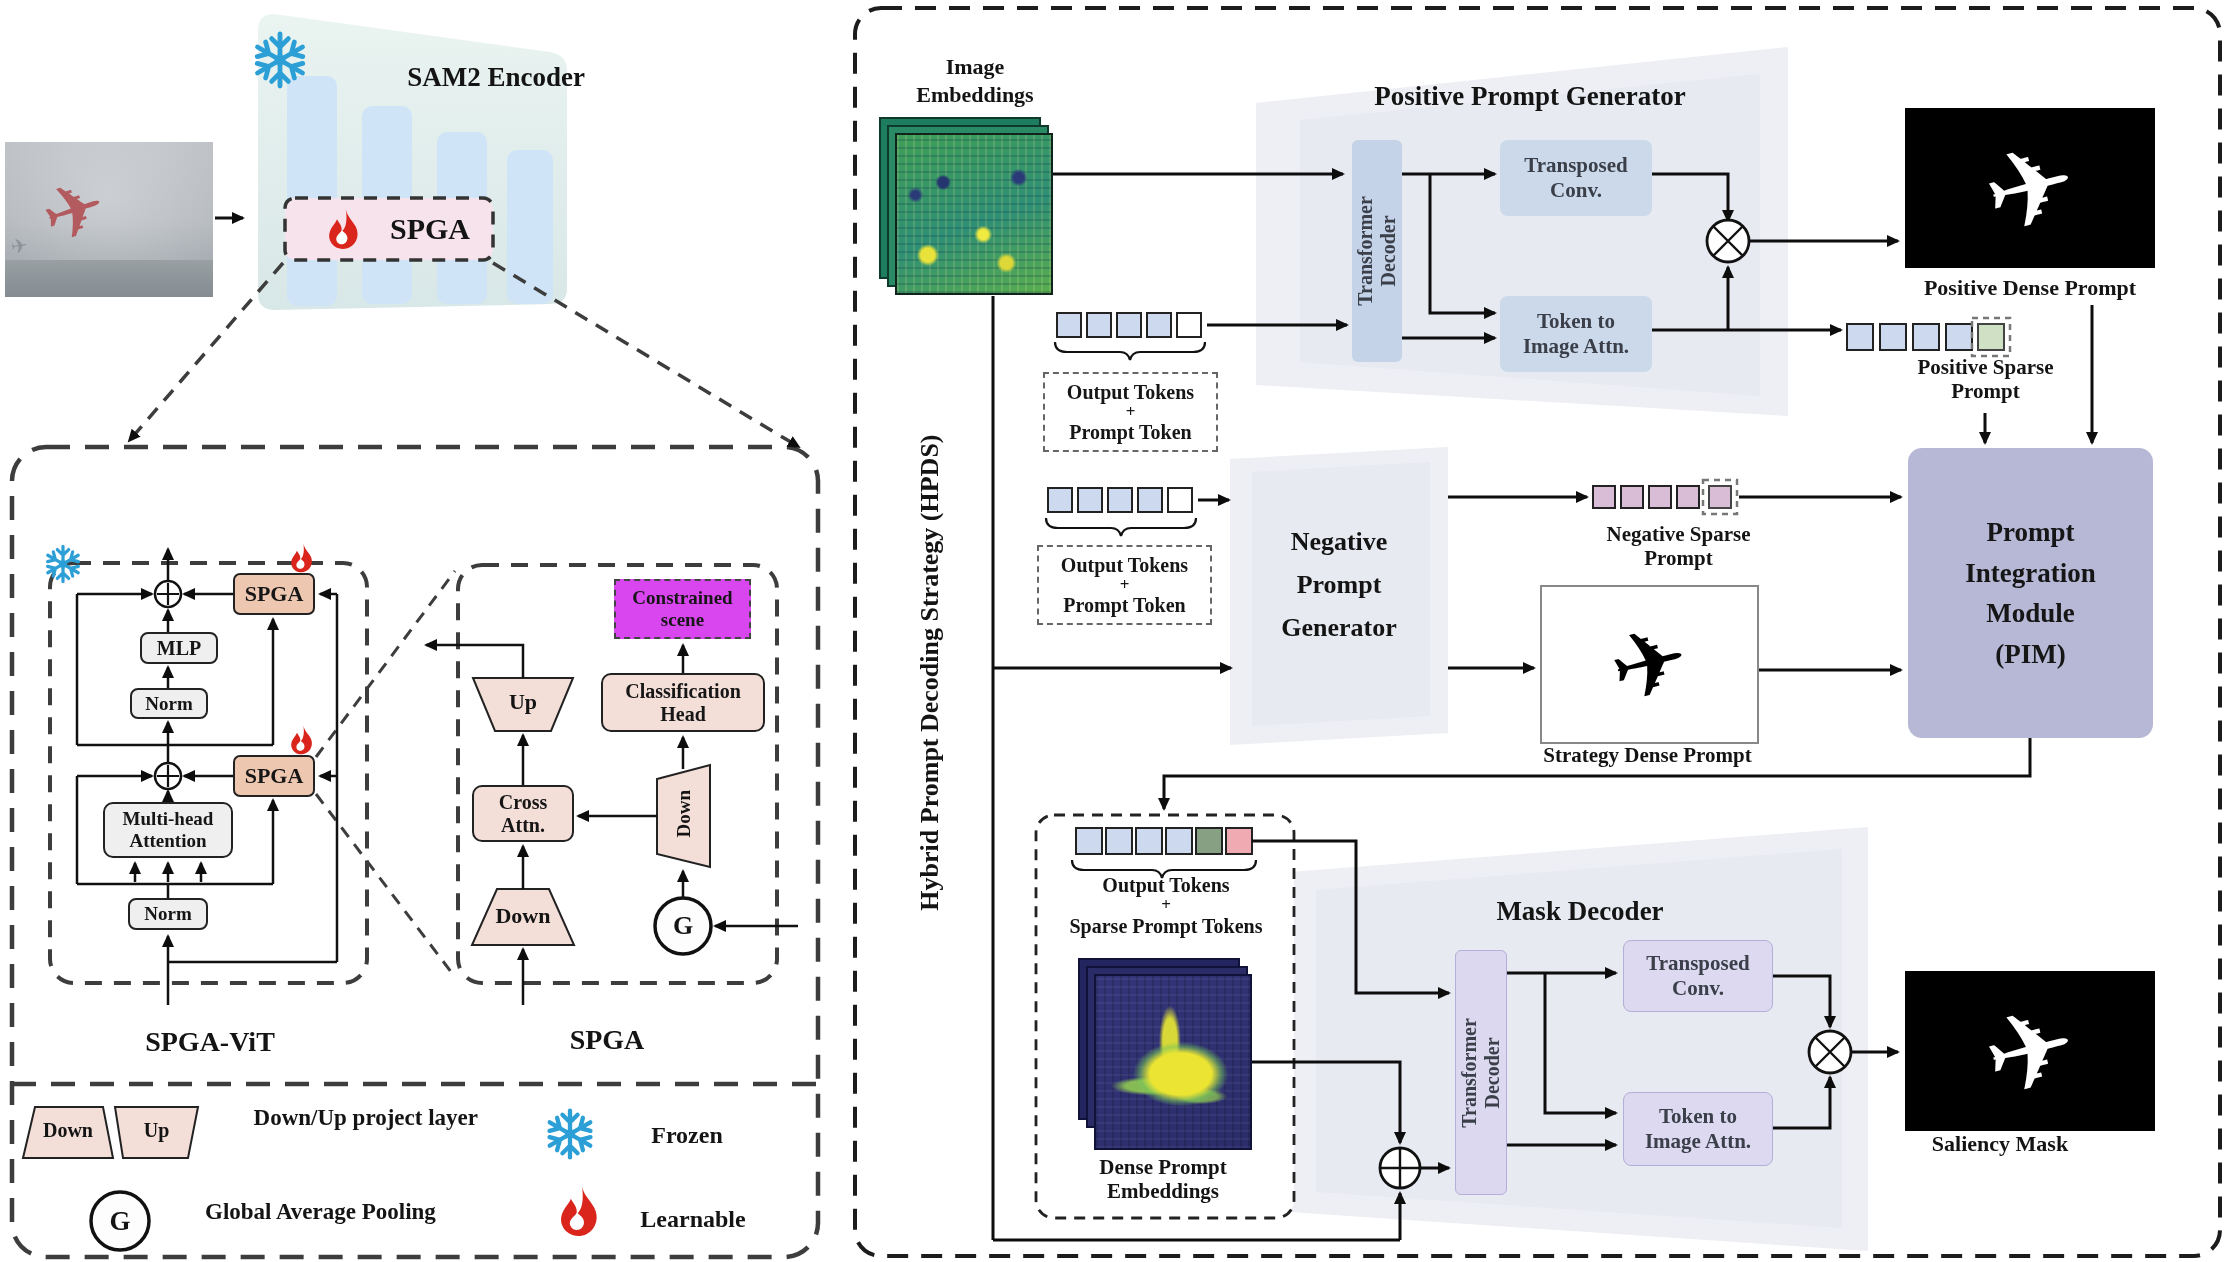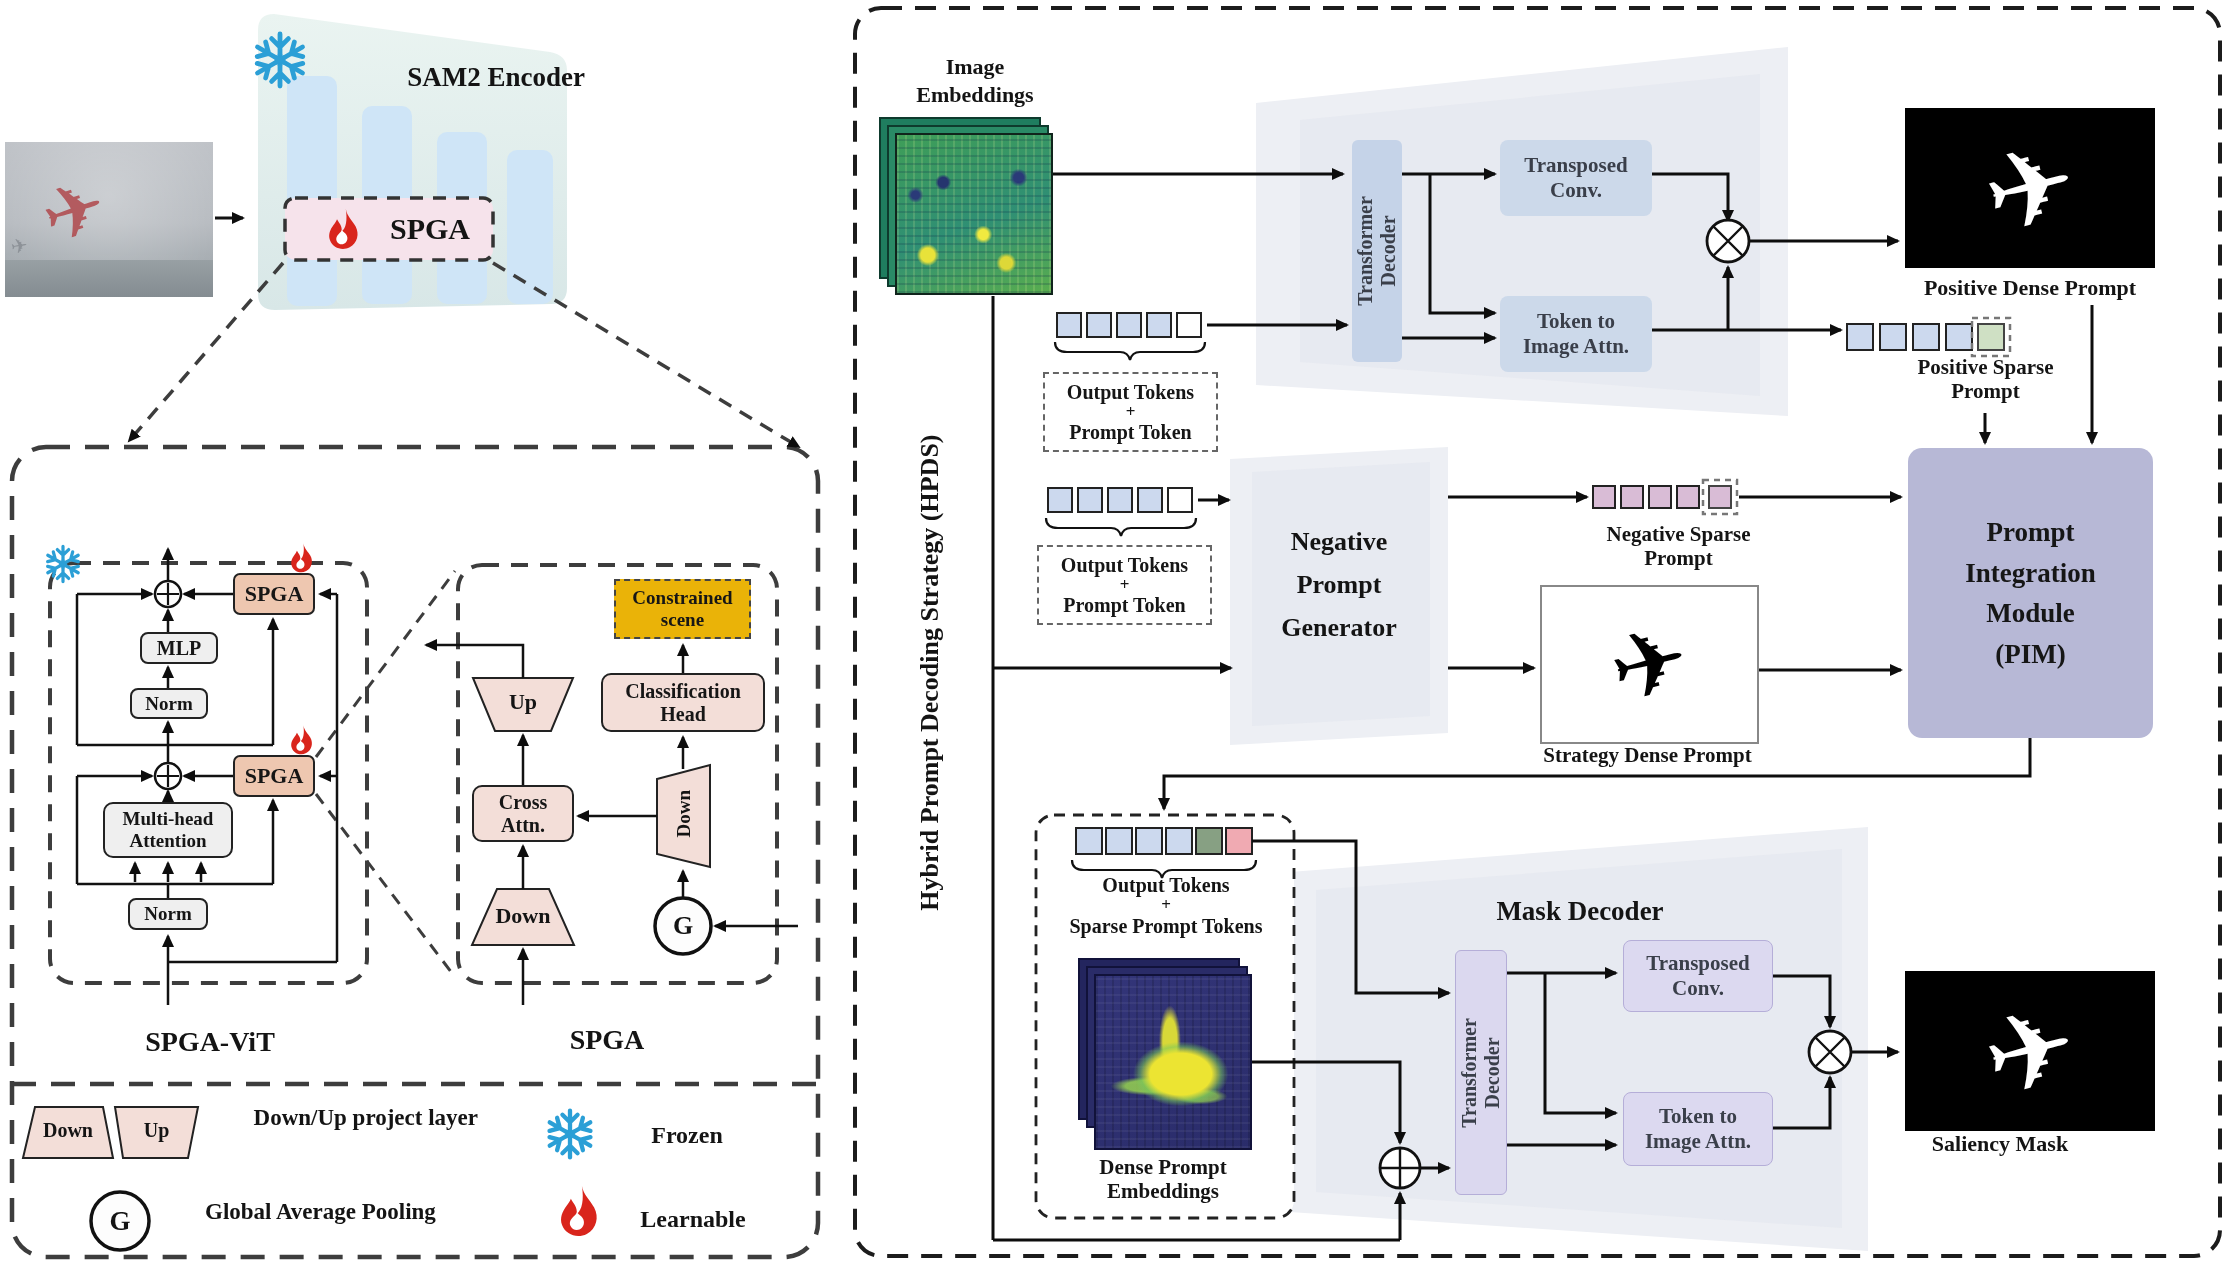--- a/index.html
+++ b/index.html
@@ -5,21 +5,21 @@
   html,body{margin:0;padding:0;background:#fff;}
   #canvas{position:relative;width:2230px;height:1262px;background:#fff;overflow:hidden;
           font-family:"Liberation Serif",serif;}
   #wires{position:absolute;left:0;top:0;width:2230px;height:1262px;}
   .lb{position:absolute;font-weight:bold;color:#141414;text-align:center;line-height:1.12;}
   .box{position:absolute;display:flex;flex-direction:column;align-items:center;justify-content:center;
        font-weight:bold;color:#161616;text-align:center;box-sizing:border-box;}
   .vtext{transform:rotate(-90deg);white-space:nowrap;text-align:center;}
   .grayline{color:#3a3f4a;}
   .dashedbox{border:2px dashed #666;background:#fff;}
-  .thindash{border:2px dashed #444;background:#eab308;align-items:center;}
+  .thindash{border:2px dashed #444;background:#d946ef;align-items:center;}
   .img{position:absolute;display:flex;align-items:center;justify-content:center;overflow:hidden;}
   .plane{font-family:"DejaVu Sans",sans-serif;font-weight:normal;display:block;}
   .mosaic{position:absolute;box-sizing:border-box;}
   .mg-back{background:#1f7d5f;border:2px solid #0e3a2d;}
   .mg-mid{background:#2a8a66;border:2px solid #0e3a2d;}
   .mg-front{border:2px solid #10241c;
     background-color:#37985f;
     background-image:
       radial-gradient(circle at 20% 76%, #e8e23a 0 7px, transparent 11px),
       radial-gradient(circle at 56% 63%, #f0ea40 0 5px, transparent 9px),
@@ -342,20 +342,21 @@
 <div class="lb" style="left:570px;top:658px;width:720px;font-size:26px;transform:rotate(-90deg);">Hybrid Prompt Decoding Strategy (HPDS)</div>
 <div class="lb" style="left:880px;top:55px;width:190px;font-size:22px;">Image</div>
 <div class="lb" style="left:880px;top:83px;width:190px;font-size:22px;">Embeddings</div>
 
 <div class="box dashedbox" style="left:1043px;top:372px;width:175px;height:80px;font-size:20px;line-height:1.1;">
   <span>Output Tokens</span>
   <span style="font-size:17px;">+</span>
   <span>Prompt Token</span>
     </div>
 
+<div class="lb" style="left:1320px;top:81px;width:420px;font-size:27px;">Positive Prompt Generator</div>
 <div class="box" style="left:1352px;top:140px;width:50px;height:222px;background:#c5d3e8;border-radius:6px;">
   <div class="vtext grayline" style="width:220px;font-size:20px;line-height:1.15;">
     <span style="display:block;">Transformer</span>
     <span style="display:block;">Decoder</span>
   </div>
     </div>
 <div class="box grayline" style="left:1500px;top:140px;width:152px;height:76px;background:#ccd9ea;border-radius:8px;font-size:21px;line-height:1.2;">
   <span>Transposed</span>
   <span>Conv.</span>
     </div>

